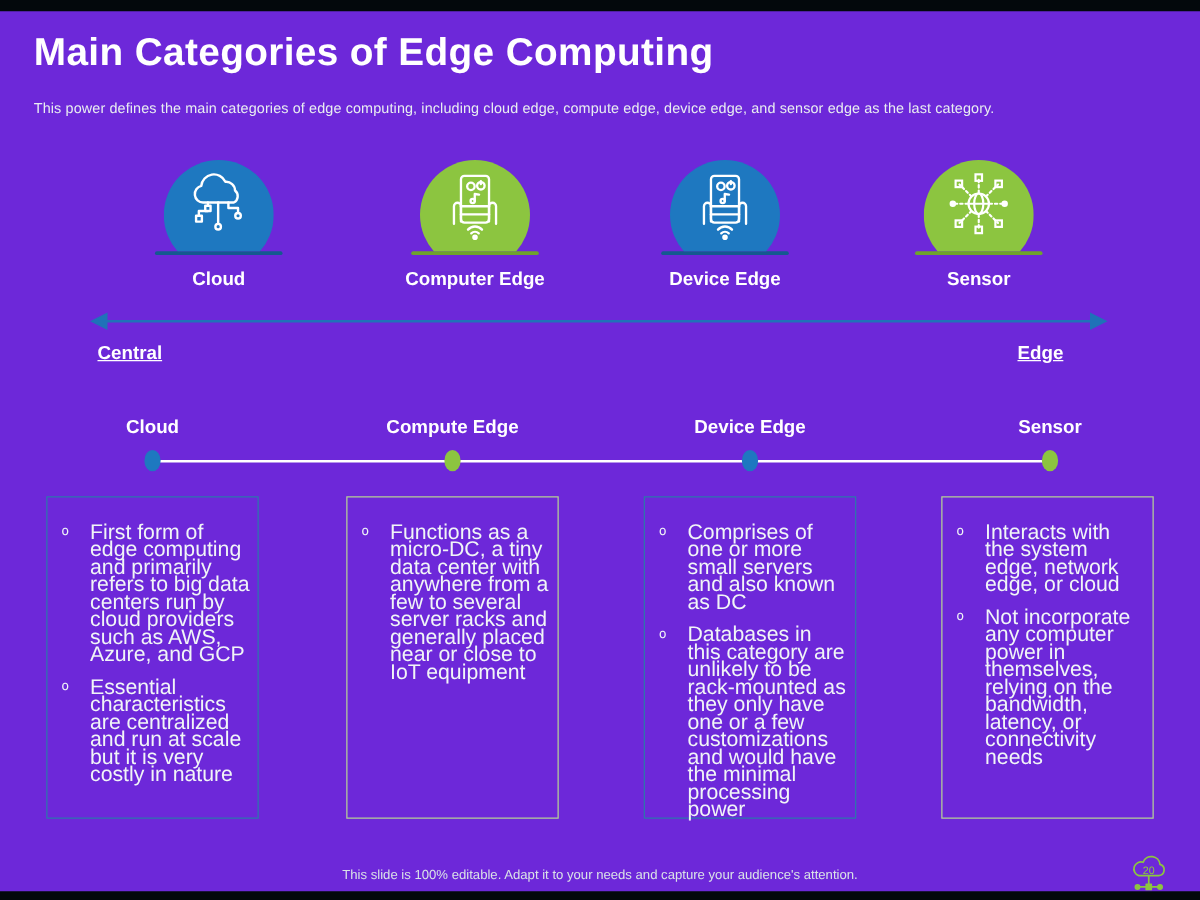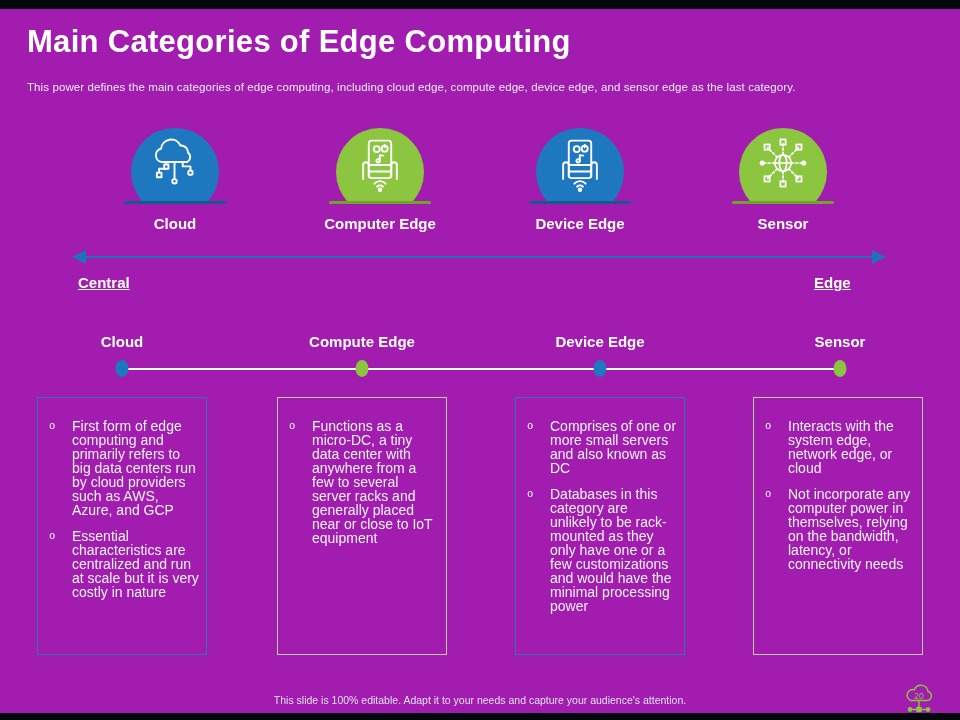--- a/index.html
+++ b/index.html
@@ -1,16 +1,16 @@
 <!DOCTYPE html>
 <html><head>
 <meta charset="utf-8">
 <style>
   html,body{margin:0;padding:0;background:#04090d;}
-  .slide{position:relative;width:960px;height:720px;background:#a21caf;overflow:hidden;
+  .slide{position:relative;width:960px;height:720px;background:#6d28d9;overflow:hidden;
          font-family:"Liberation Sans",sans-serif;}
   .strip{position:absolute;left:0;right:0;background:#03080c;}
   .strip.top{top:0;height:9px;}
   .strip.bottom{bottom:0;height:7px;}
 
   .title{position:absolute;left:27px;top:24px;font-size:31px;font-weight:bold;color:#ffffff;letter-spacing:.3px;}
   .subtitle{position:absolute;left:27px;top:81px;font-size:11.5px;color:#e9eef1;letter-spacing:.1px;}
 
   
   .icon-col{position:absolute;top:128px;width:160px;text-align:center;}
@@ -32,21 +32,21 @@
   .tl-dot{position:absolute;top:360px;width:13px;height:17px;border-radius:50%;transform:translateX(-50%);}
   .tl-dot.blue{background:#1e78c0;} .tl-dot.green{background:#8cc540;}
   .tl-label{position:absolute;top:333px;transform:translateX(-50%);color:#ffffff;font-weight:bold;
             font-size:15px;white-space:nowrap;}
 
   
   .box{position:absolute;top:397px;width:170px;height:258px;border:1px solid;box-sizing:border-box;}
   .box.border-blue{border-color:#2e74ad;}
   .box.border-green{border-color:#b5cf96;}
   .box ul{margin:21px 6px 0 8px;padding:0;list-style:none;}
-  .box li{position:relative;padding-left:26px;margin-bottom:12px;font-size:14px;line-height:14px;
+  .box li{position:relative;padding-left:26px;margin-bottom:12px;font-size:17px;line-height:14px;
           color:#f1f5f7;}
   .box li::before{content:"o";position:absolute;left:3px;top:-1px;font-family:"DejaVu Sans Mono",monospace;
           font-size:10.5px;color:#f1f5f7;}
 
   .footer{position:absolute;left:0;right:0;top:694px;text-align:center;font-size:10.5px;color:#dae2e7;}
 
   .page-badge{position:absolute;right:20px;top:683px;width:42px;height:34px;}
   .page-num{position:absolute;left:50%;top:8px;transform:translateX(-50%);font-size:8.5px;color:#8cc540;}
 </style>
 </head>

